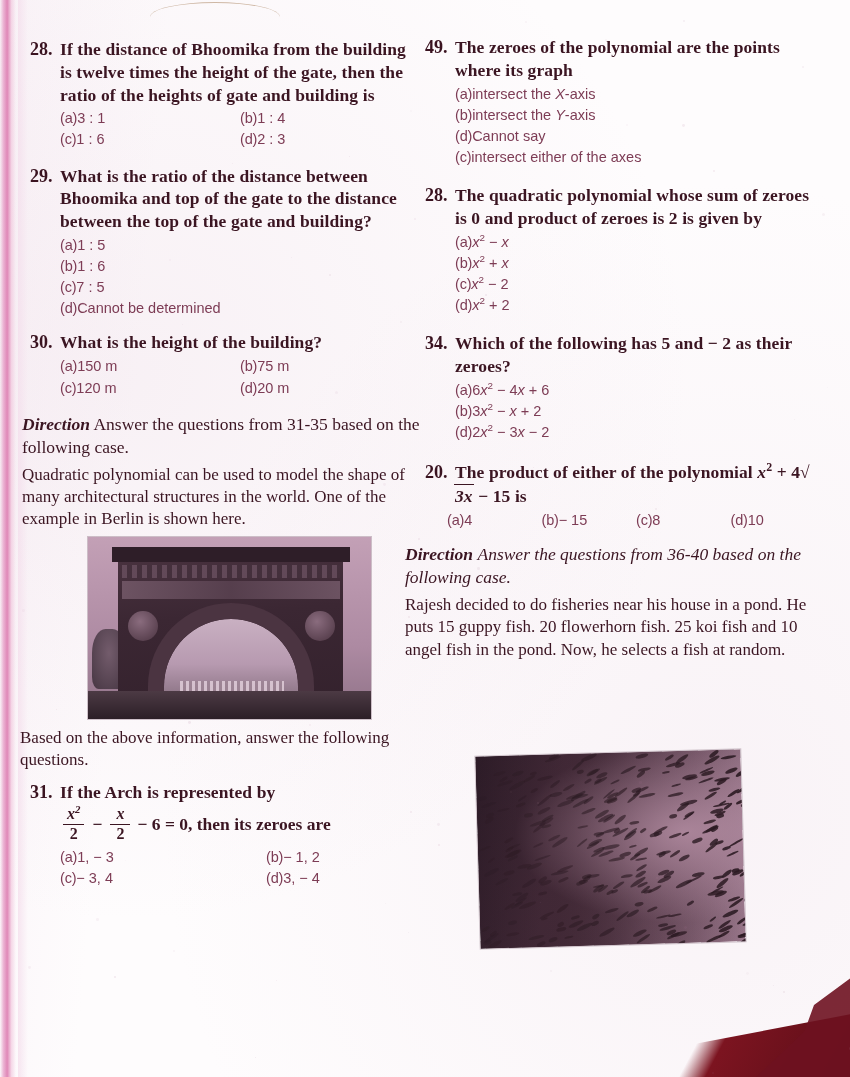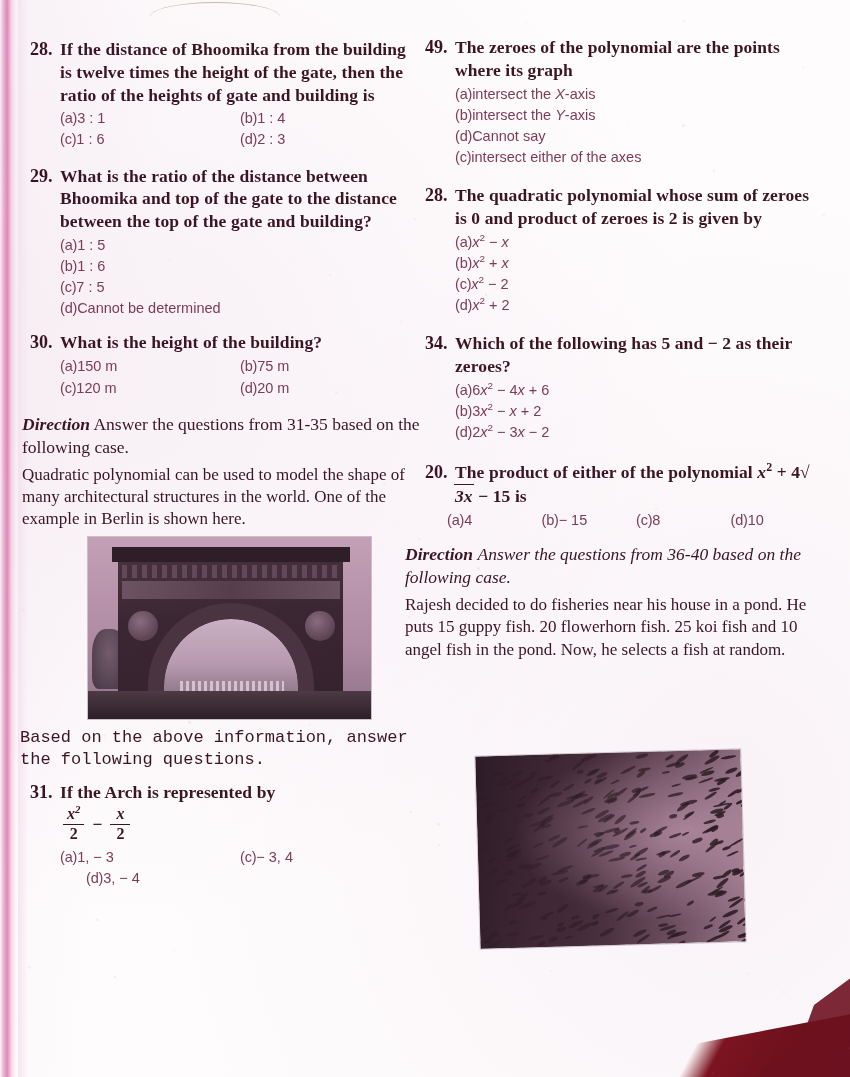--- a/index.html
+++ b/index.html
@@ -396,42 +396,44 @@
         <div class="arch-band"></div>
         <div class="arch-frieze"></div>
         <div class="arch-opening"></div>
         <div class="arch-ring"></div>
         <div class="arch-medal-l"></div>
         <div class="arch-medal-r"></div>
         <div class="arch-fence"></div>
         <div class="arch-ground"></div>
       </div>
 
-      <div class="para" style="margin-left:-10px;font-family:Liberation Mono, monospace;">Based on the above information, answer the following questions.</div>
+      <div class="para" style="margin-left:-10px;">Based on the above information, answer the following questions.</div>
 
       <div class="q" style="margin-top:10px;">
         <div class="q-head">
           <div class="q-num">31.</div>
           <div class="q-text">If the Arch is represented by</div>
         </div>
         <div class="frac-line">
           <span class="frac">
             <span class="num"><span class="mi">x</span><sup>2</sup></span>
             <span class="bar"></span>
             <span class="den">2</span>
           </span>
           <span class="op">−</span>
           <span class="frac">
             <span class="num mi">x</span>
             <span class="bar"></span>
             <span class="den">2</span>
           </span>
+          <span class="op" style="margin-left:4px;">− 6 = 0, then its zeroes are</span>
         </div>
         <div class="opts two-col" style="margin-top:4px;">
           <div class="opt"><span class="lab">(a)</span><span>1, − 3</span></div>
+          <div class="opt" style="padding-left:26px;"><span class="lab">(b)</span><span>− 1, 2</span></div>
           <div class="opt"><span class="lab">(c)</span><span>− 3, 4</span></div>
           <div class="opt" style="padding-left:26px;"><span class="lab">(d)</span><span>3, − 4</span></div>
         </div>
       </div>
 
     </div>
 
     <div class="col col-right">
 
       <div class="q" style="margin-top:36px;">

